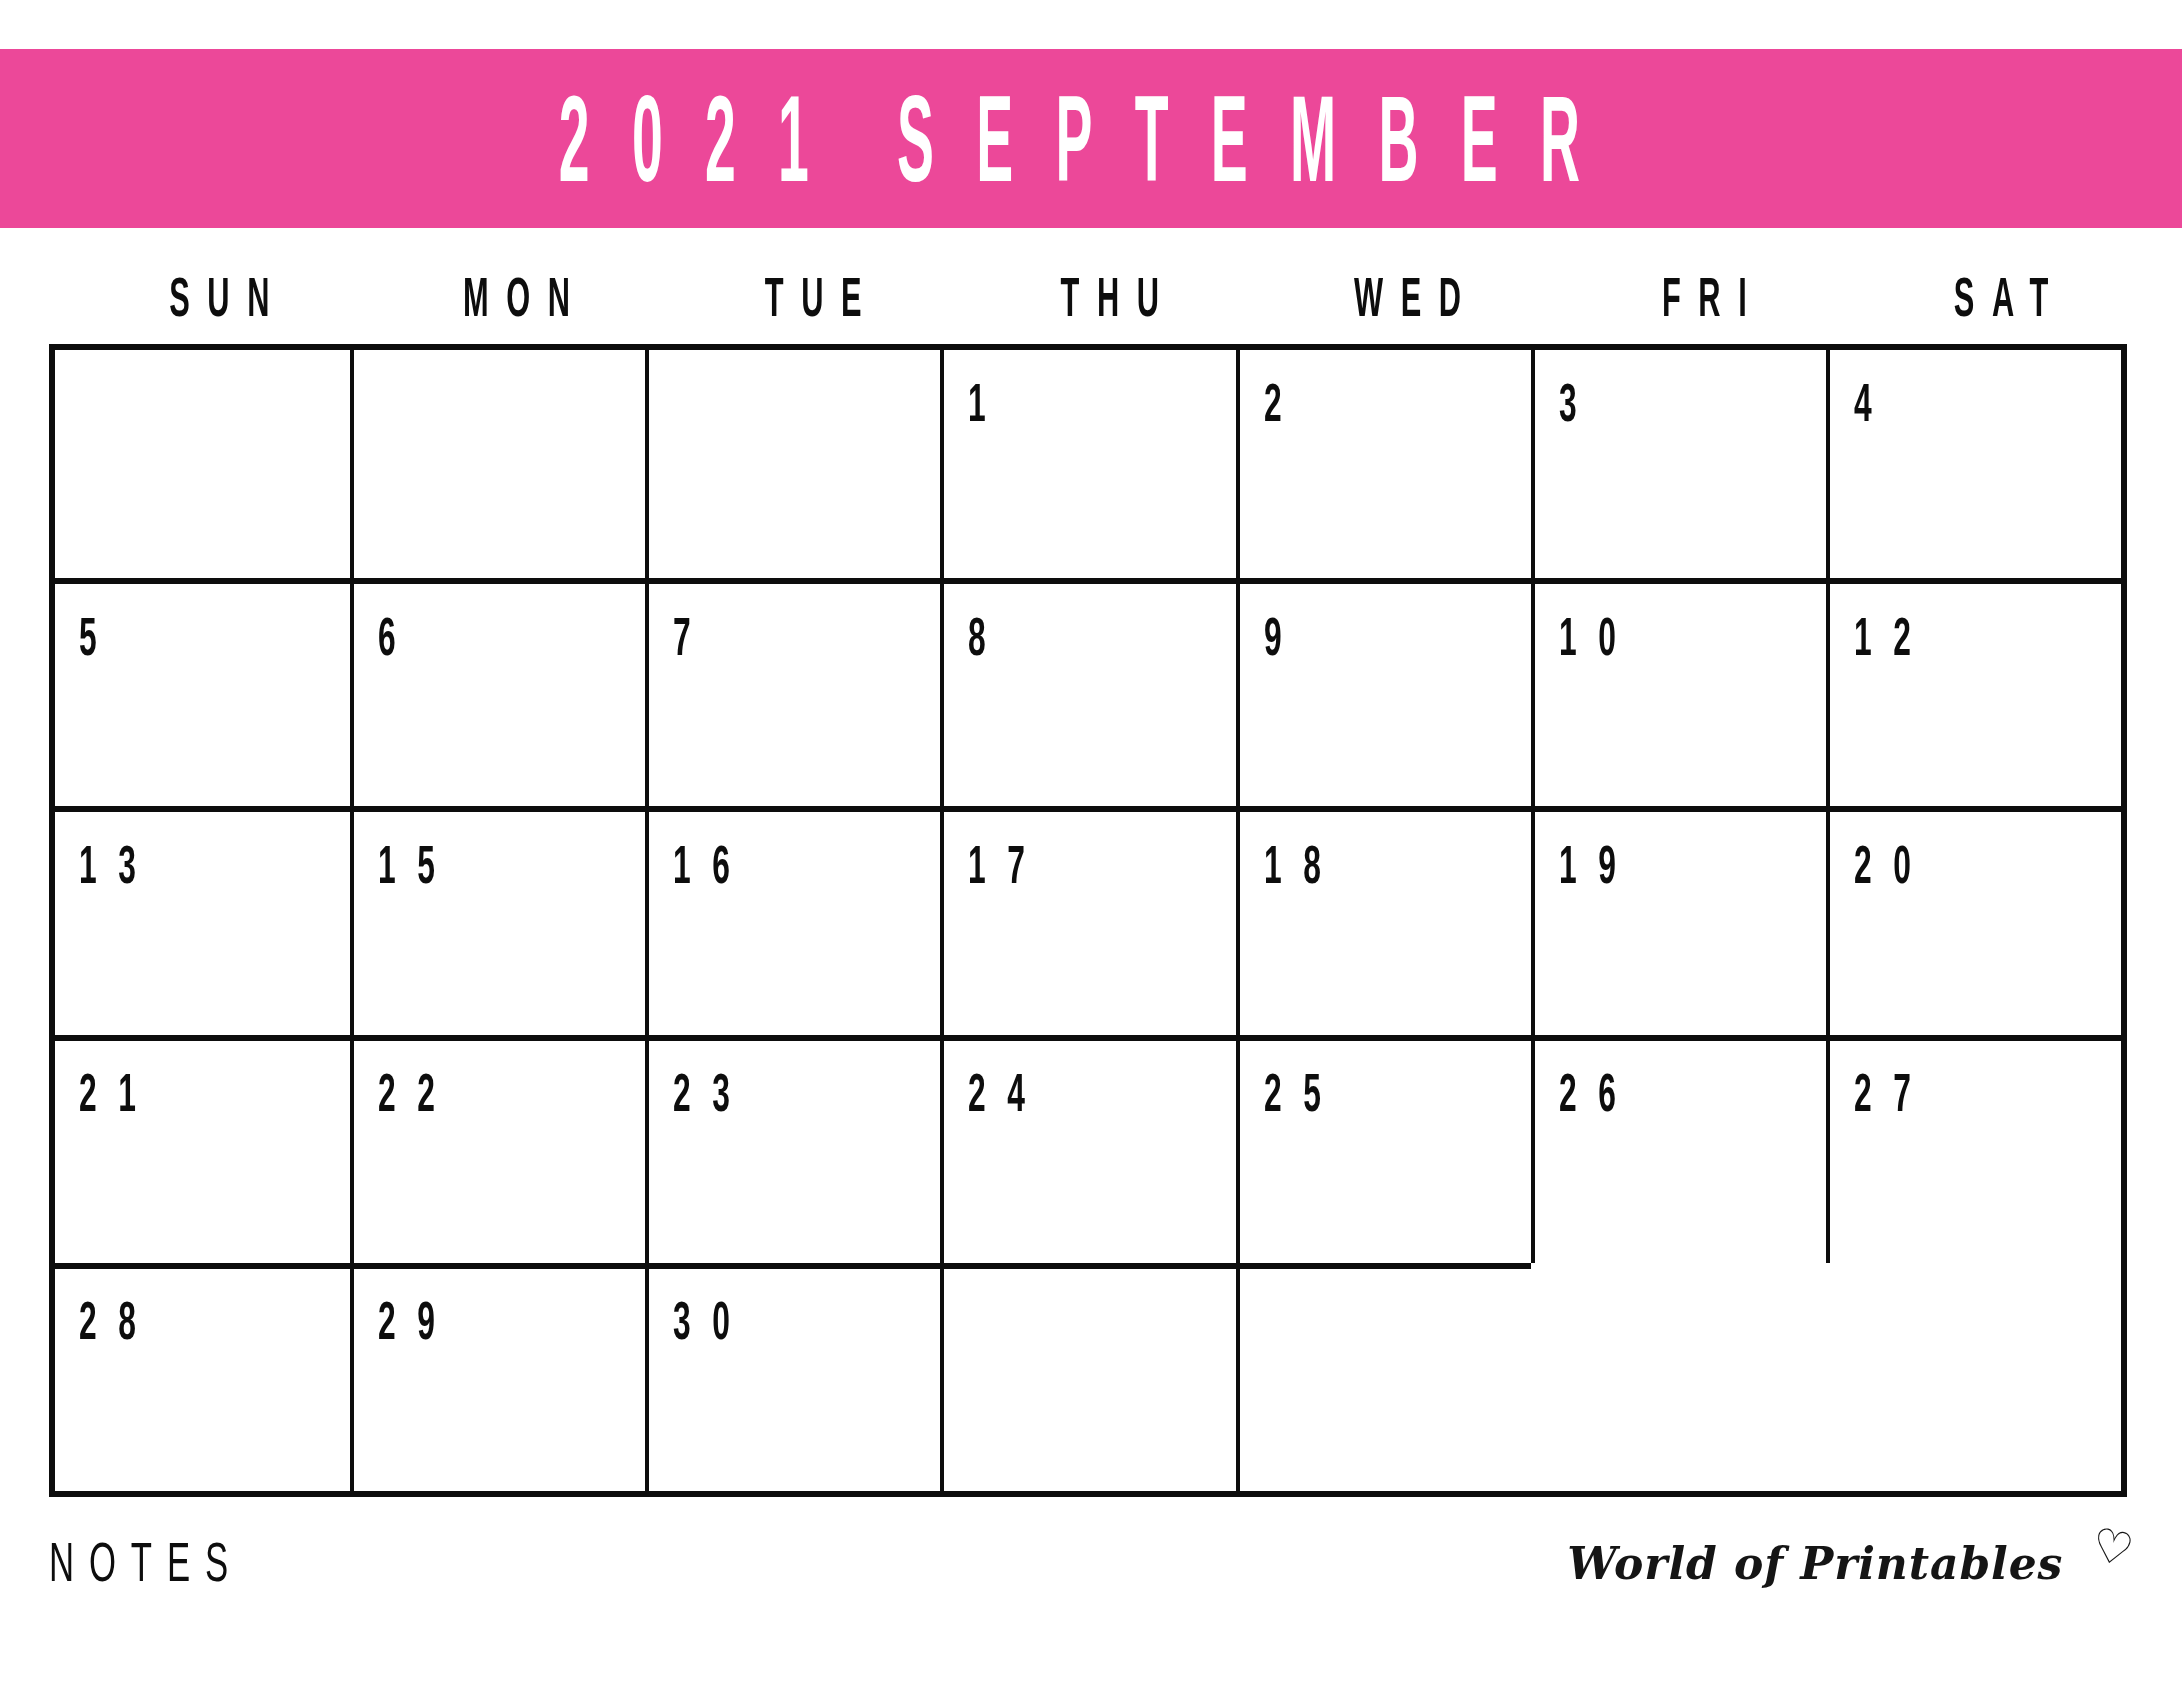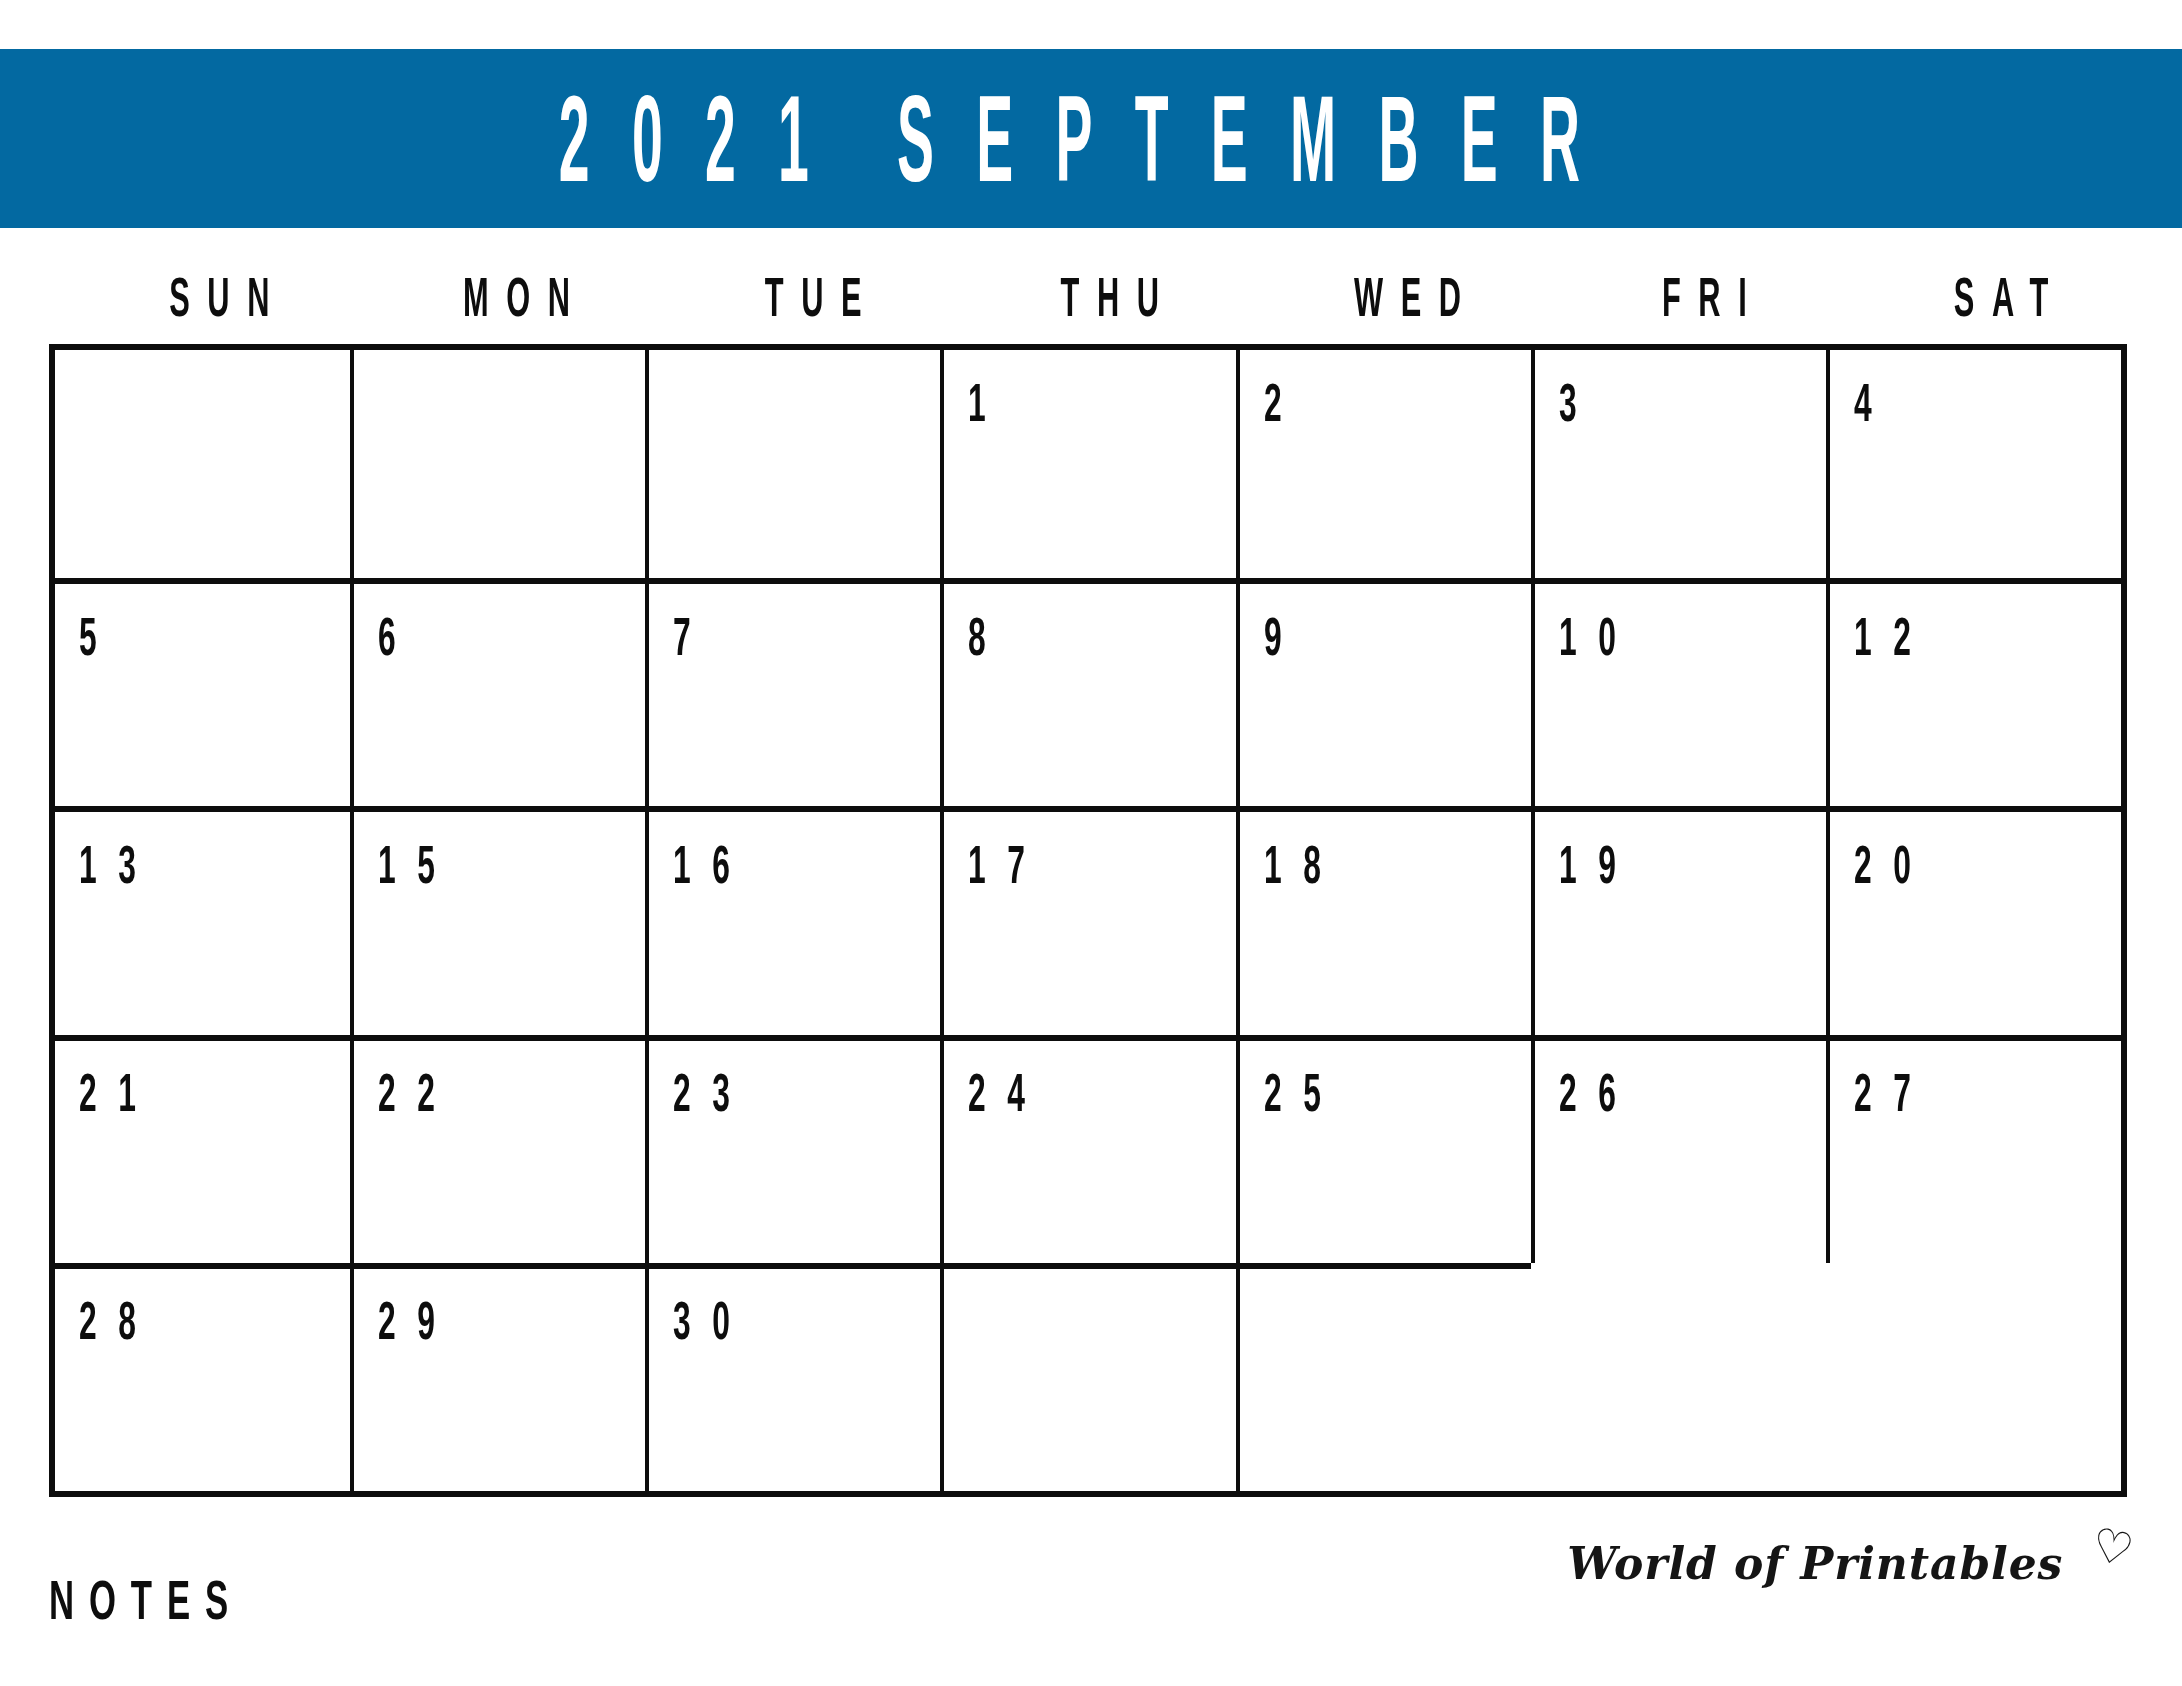--- a/index.html
+++ b/index.html
@@ -12,21 +12,21 @@
     background: #ffffff;
     font-family: "Liberation Sans", sans-serif;
     overflow: hidden;
   }
 
   
   .titlebar {
     position: absolute;
     top: 49px; left: 0;
     width: 100%; height: 179px;
-    background: #0369a1;
+    background: #ec4899;
     display: flex;
     align-items: center;
     justify-content: center;
   }
   .title-line {
     display: inline-block;
     transform: scaleX(0.45);
     transform-origin: center center;
     white-space: nowrap;
     color: #ffffff;
@@ -89,23 +89,23 @@
     font-weight: bold;
     letter-spacing: 36px;
     line-height: 1;
     color: #0d0d0d;
     white-space: nowrap;
   }
 
   
   .notes-label {
     position: absolute;
-    left: 49px; top: 1572px;
+    left: 49px; top: 1534px;
     font-size: 56px;
-    font-weight: bold;
+    font-weight: normal;
     line-height: 1;
     color: #0d0d0d;
   }
   .notes-label > span {
     display: inline-block;
     transform: scaleX(0.62);
     transform-origin: left center;
     letter-spacing: 24px;
     white-space: nowrap;
   }

